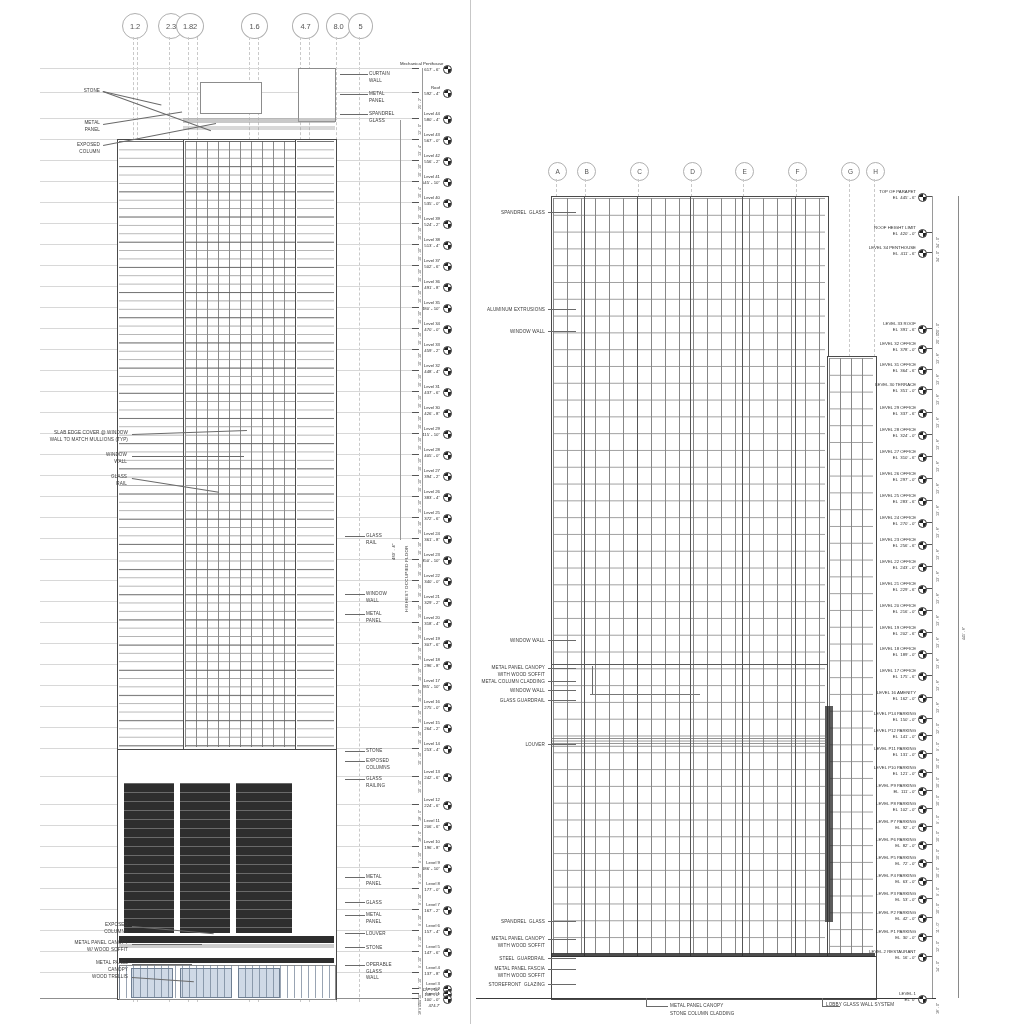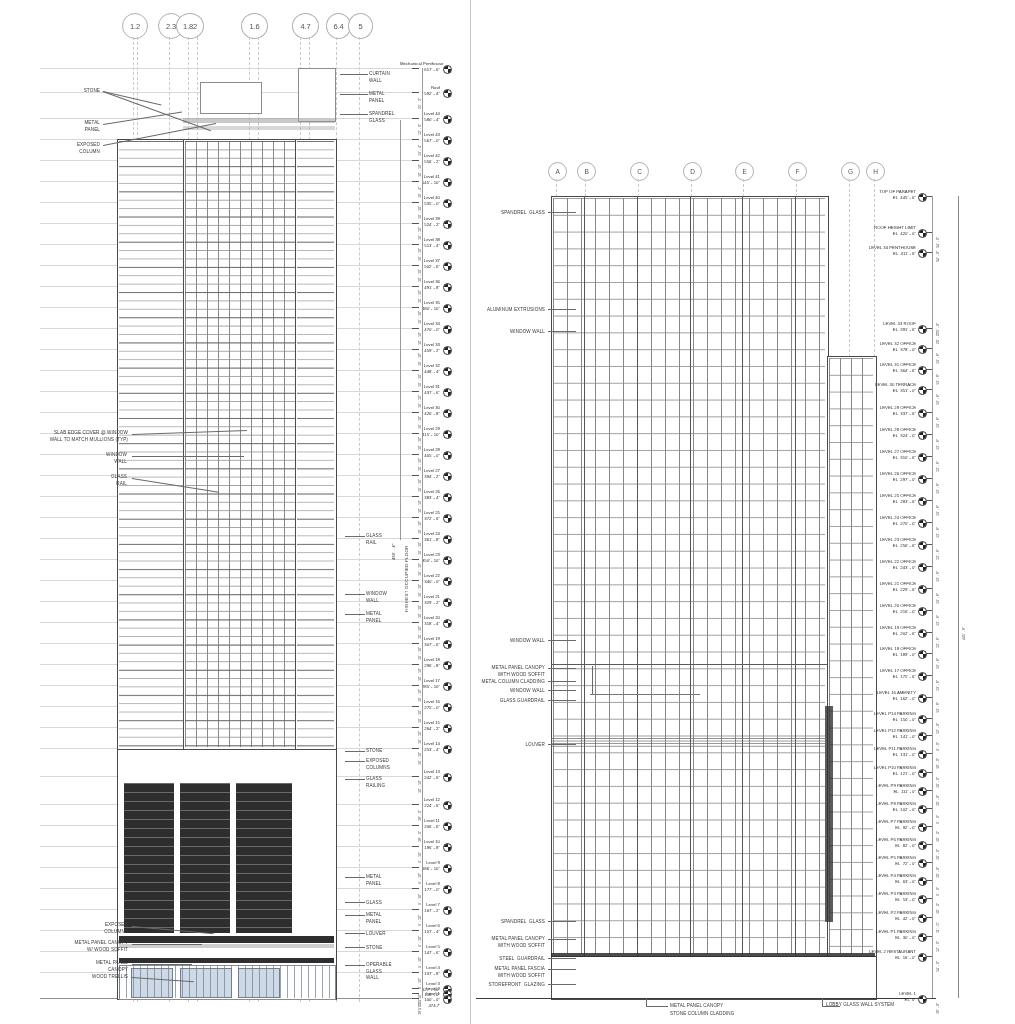--- a/index.html
+++ b/index.html
@@ -94,21 +94,21 @@
 <div class="sheet">
 
   <div class="abs" style="left:0;top:0;width:470px;height:740px;">
 
     <div>
       <div class="bubble" style="left:122px;top:13px;width:24px;height:24px;">1.2</div>
       <div class="bubble" style="left:158px;top:13px;width:24px;height:24px;">2.3</div>
       <div class="bubble" style="left:176px;top:13px;width:26px;height:24px;">1.82</div>
       <div class="bubble" style="left:241px;top:13px;width:25px;height:24px;">1.6</div>
       <div class="bubble" style="left:292px;top:13px;width:25px;height:24px;">4.7</div>
-      <div class="bubble" style="left:326px;top:13px;width:23px;height:24px;">6.4</div>
+      <div class="bubble" style="left:326px;top:13px;width:23px;height:24px;">8.0</div>
       <div class="bubble" style="left:348px;top:13px;width:23px;height:24px;">5</div>
 
       <div class="vline dash" style="left:133px;top:37px;height:965px;"></div>
       <div class="vline dash" style="left:137px;top:37px;height:965px;"></div>
       <div class="vline dash" style="left:169px;top:37px;height:965px;"></div>
       <div class="vline dash" style="left:188px;top:37px;height:965px;"></div>
       <div class="vline dash" style="left:197px;top:37px;height:965px;"></div>
       <div class="vline dash" style="left:249px;top:37px;height:965px;"></div>
       <div class="vline dash" style="left:258px;top:37px;height:965px;"></div>
       <div class="vline dash" style="left:300px;top:37px;height:965px;"></div>

